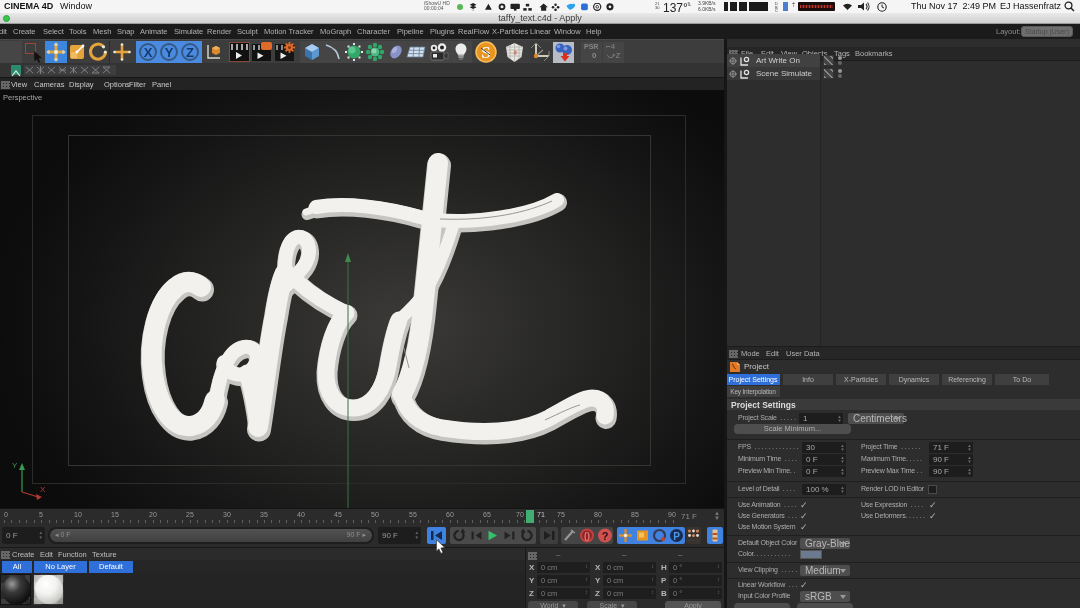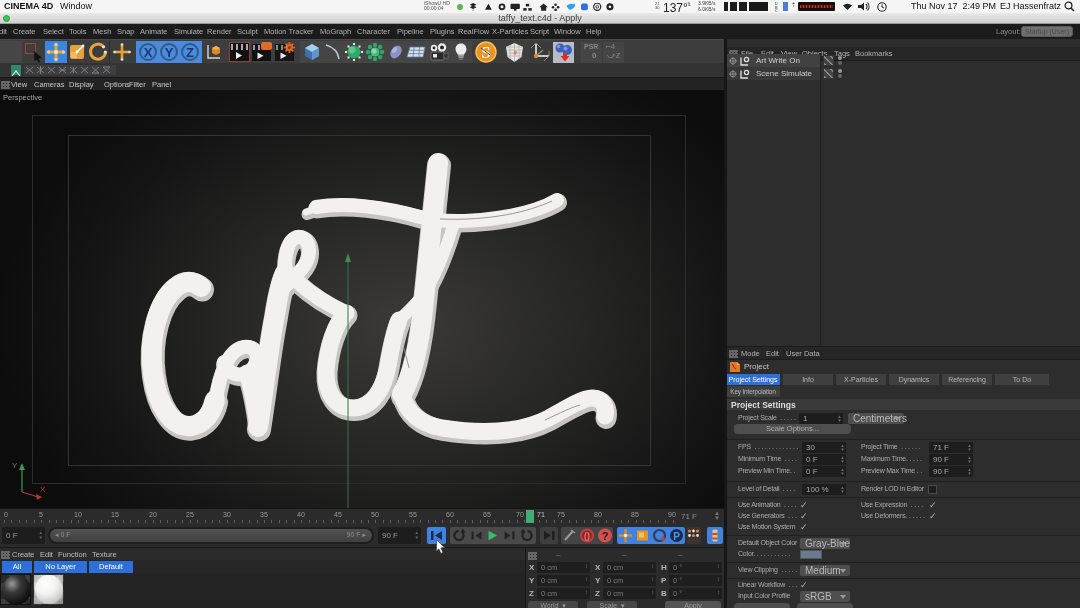--- a/index.html
+++ b/index.html
@@ -147,21 +147,21 @@
   <div class="tx" style="left:174px;">Simulate</div>
   <div class="tx" style="left:207px;">Render</div>
   <div class="tx" style="left:237px;">Sculpt</div>
   <div class="tx" style="left:264px;">Motion Tracker</div>
   <div class="tx" style="left:320px;">MoGraph</div>
   <div class="tx" style="left:357px;">Character</div>
   <div class="tx" style="left:397px;">Pipeline</div>
   <div class="tx" style="left:430px;">Plugins</div>
   <div class="tx" style="left:458px;">RealFlow</div>
   <div class="tx" style="left:492px;">X-Particles</div>
-  <div class="tx" style="left:530px;">Script</div>
+  <div class="tx" style="left:530px;">Linear</div>
   <div class="tx" style="left:554px;">Window</div>
   <div class="tx" style="left:586px;">Help</div>
   <div class="tx" style="left:996px;color:#8d8d8d;">Layout:</div>
   <div class="a" style="left:1021px;top:2px;width:52px;height:11px;background:#6f6f6f;border-radius:3px;border:1px solid #5a5a5a;">
     <div style="font-size:7px;color:#4b4b4b;text-align:center;line-height:9px;">Startup (User)</div>
   </div>
 </div>
 <div id="toolbar" class="a">
   <div class="a" style="left:0;top:1px;width:22px;height:22px;background:#464646;"></div>
 
@@ -713,21 +713,21 @@
   <div class="atab" style="left:268px;top:335px;width:54px;">To Do</div>
   <div class="atab" style="left:-1px;top:347px;width:54px;font-size:6.5px;letter-spacing:-0.2px;">Key Interpolation</div>
   <div class="a" style="left:0;top:360px;width:353px;height:11px;background:#3a3a3a;">
     <div class="tx" style="left:4px;top:1px;font-size:8.5px;font-weight:bold;color:#dcdcdc;">Project Settings</div>
   </div>
 
   <div class="alabel" style="left:11px;top:375px;">Project Scale&nbsp; . . . . .</div>
   <div class="afld" style="left:72px;top:374px;width:44px;"><span>1</span><div class="spn">▲<br>▼</div></div>
   <div class="adrop" style="left:121px;top:374px;width:56px;"><span>Centimeters</span><div class="arr"></div></div>
   <div class="a" style="left:7px;top:385px;width:117px;height:10px;background:#4e4e4e;border-radius:4px;">
-    <div style="font-size:7.5px;color:#b0b0b0;text-align:center;line-height:10px;">Scale Options...</div>
+    <div style="font-size:7.5px;color:#b0b0b0;text-align:center;line-height:10px;">Scale Minimum...</div>
   </div>
   <div class="asep" style="top:400px;"></div>
   <div class="alabel" style="left:11px;top:404px;">FPS&nbsp; . . . . . . . . . . . . .</div>
   <div class="afld" style="left:75px;top:403px;"><span>30</span><div class="spn">▲<br>▼</div></div>
   <div class="alabel" style="left:134px;top:404px;">Project Time&nbsp; . . . . . .</div>
   <div class="afld" style="left:202px;top:403px;"><span>71 F</span><div class="spn">▲<br>▼</div></div>
   <div class="alabel" style="left:11px;top:416px;">Minimum Time&nbsp; . . . .</div>
   <div class="afld" style="left:75px;top:415px;"><span>0 F</span><div class="spn">▲<br>▼</div></div>
   <div class="alabel" style="left:134px;top:416px;">Maximum Time. . . . .</div>
   <div class="afld" style="left:202px;top:415px;"><span>90 F</span><div class="spn">▲<br>▼</div></div>

